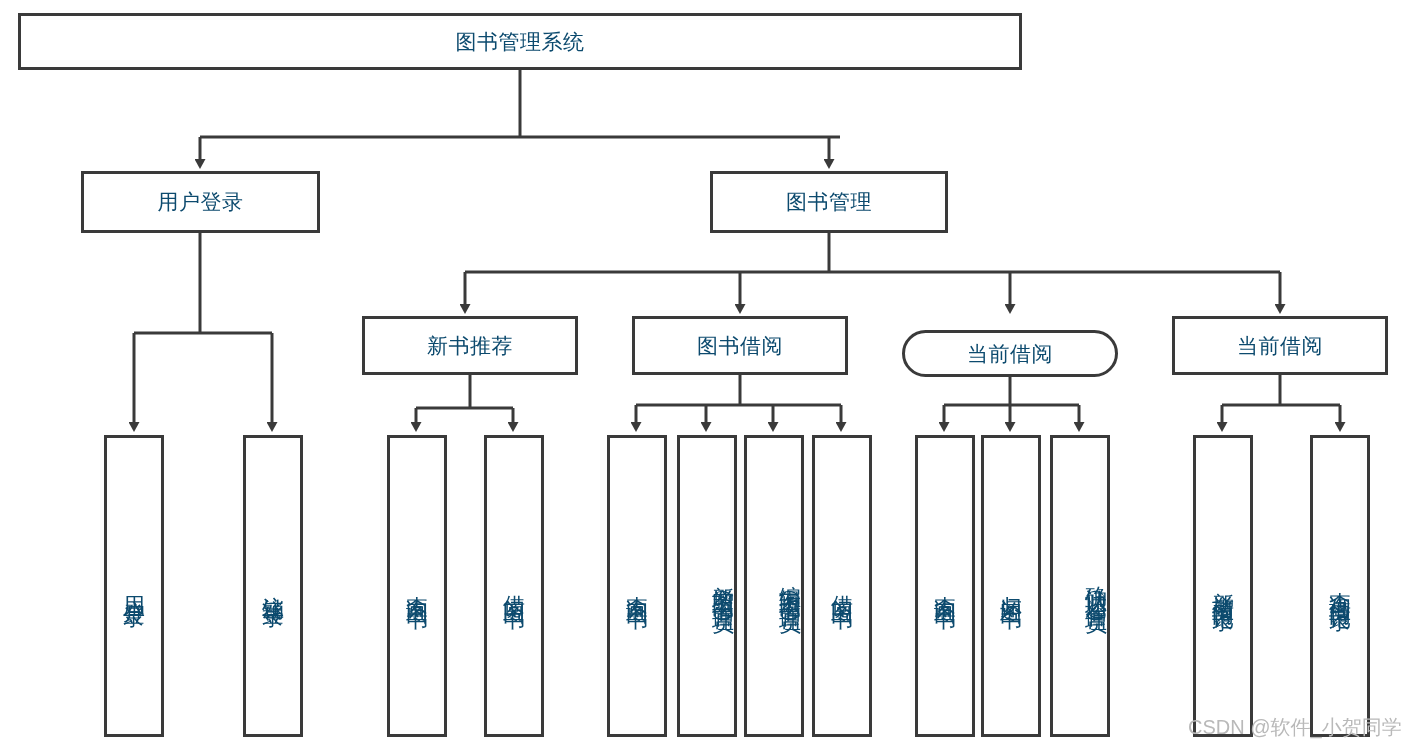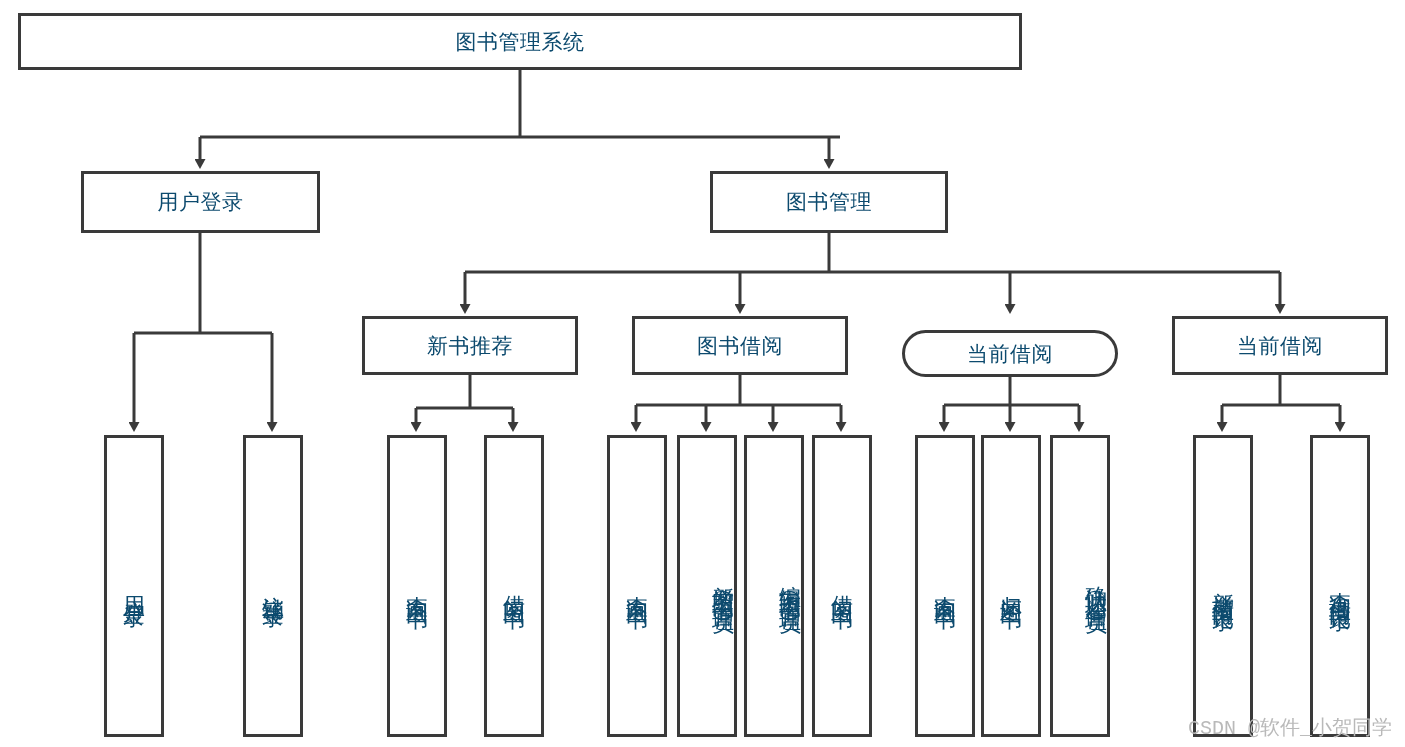--- a/index.html
+++ b/index.html
@@ -54,21 +54,21 @@
     height: 747px;
     pointer-events: none;
   }
   .watermark {
     position: absolute;
     left: 1188px;
     top: 714px;
     font-size: 20px;
     color: #b9b9b9;
     white-space: nowrap;
-    font-family: Liberation Mono, monospace;
+    font-family: Liberation Sans, sans-serif;
   }
 </style>
 </head>
 <body>
 
 <div id="canvas">
 
   <svg class="links" viewBox="0 0 1405 747">
     <defs>
       <marker id="arrow" markerWidth="10" markerHeight="11" refX="1" refY="5.5" orient="auto" markerUnits="userSpaceOnUse">

